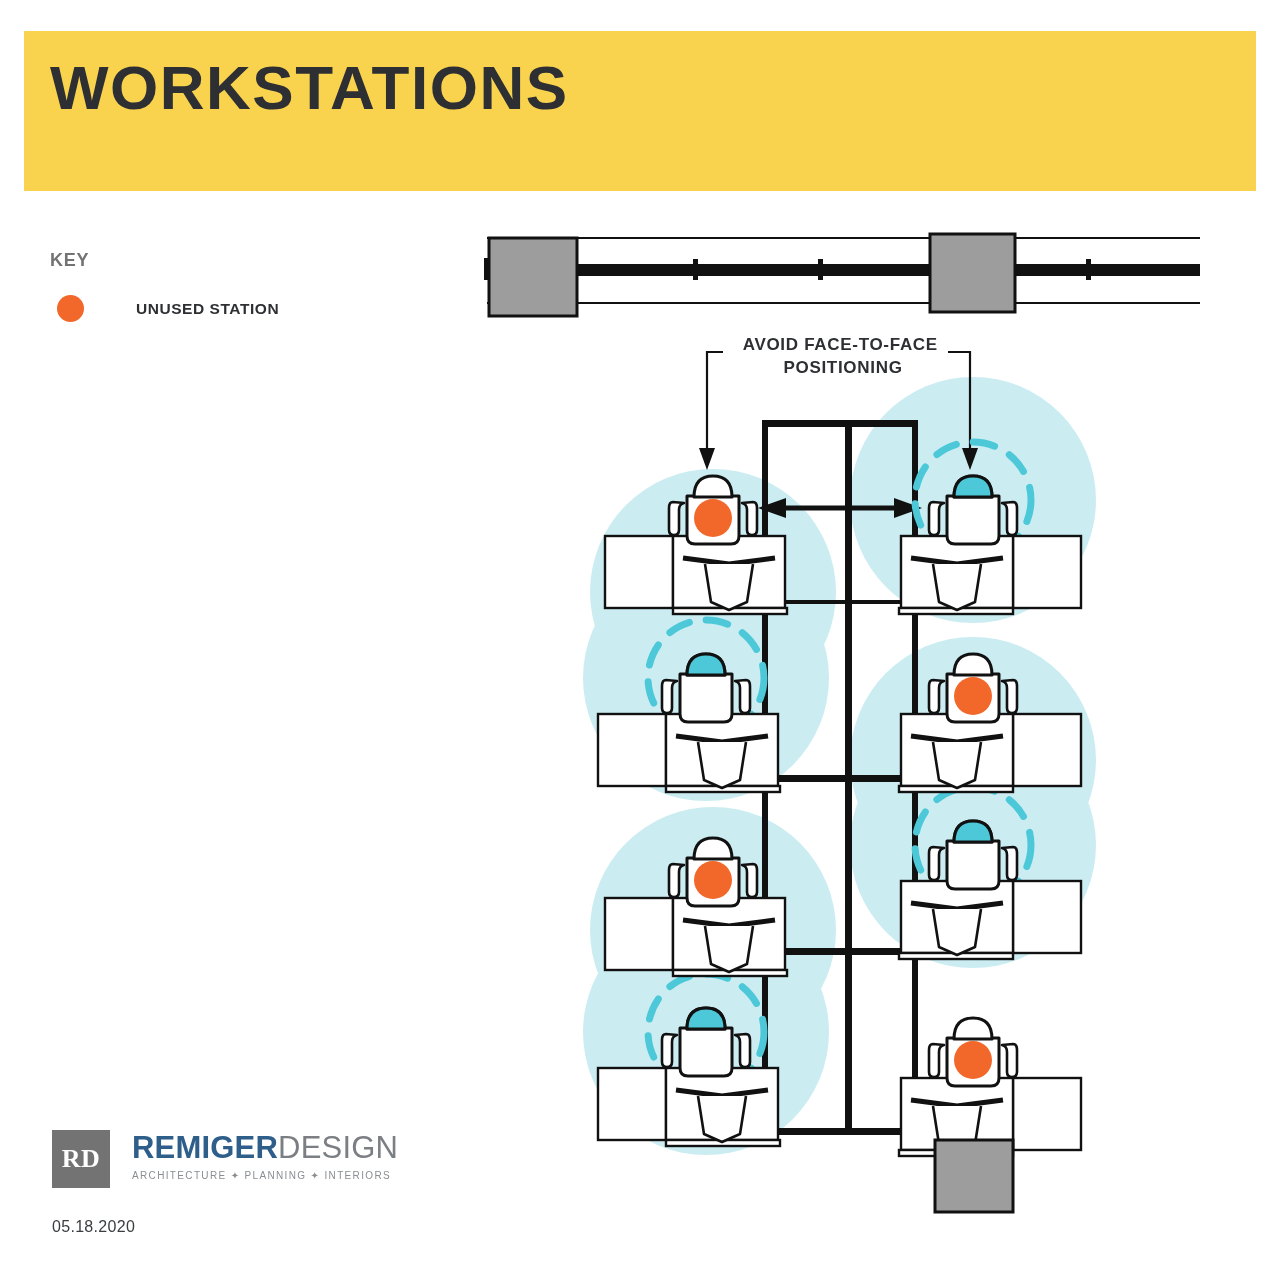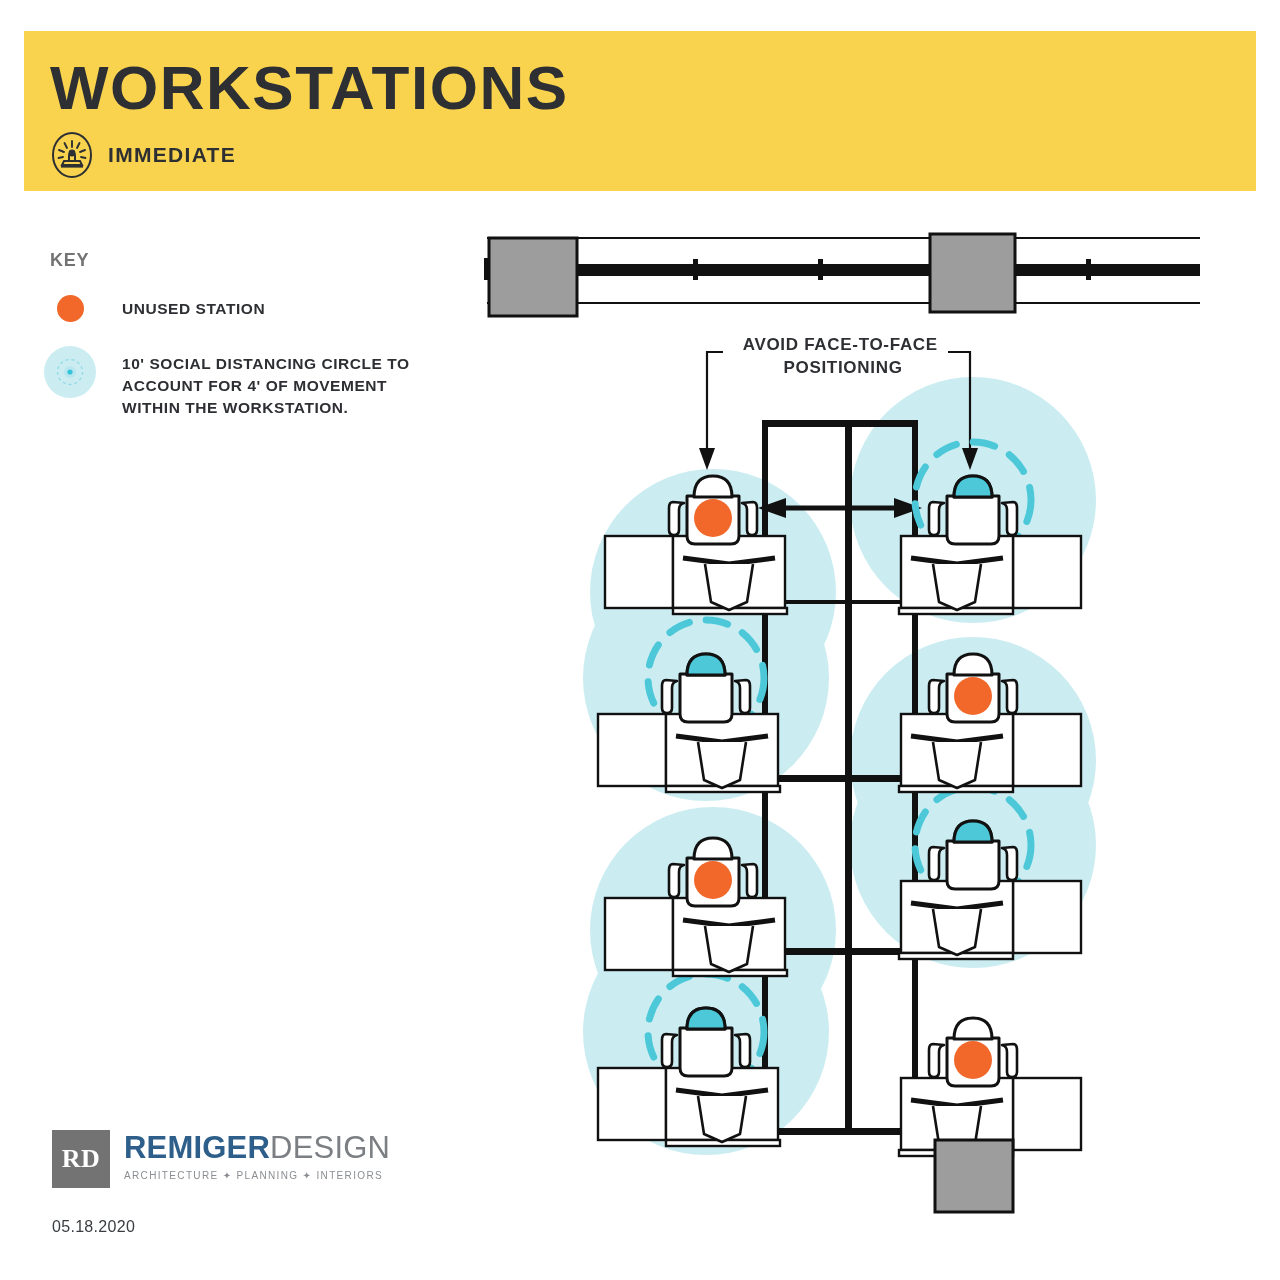--- a/index.html
+++ b/index.html
@@ -74,20 +74,21 @@
     font-size: 18px;
     font-weight: bold;
     letter-spacing: 0.8px;
     color: #737373;
     margin-bottom: 24px;
   }
   .key-row {
     display: flex;
     align-items: flex-start;
     margin-bottom: 22px;
+    gap: 14px;
   }
   .key-swatch-wrap {
     width: 72px;
     flex: 0 0 72px;
     display: flex;
     justify-content: flex-start;
     align-items: center;
   }
   .swatch-dot {
     width: 27px;
@@ -141,21 +142,21 @@
     font-size: 26px;
     font-weight: bold;
     letter-spacing: 0.5px;
     display: flex;
     align-items: center;
     justify-content: center;
     flex: 0 0 58px;
     font-family: Liberation Serif, serif;
   }
   .logo-text {
-    margin-left: 14px;
+    margin-left: 22px;
     padding-top: 2px;
   }
   .logo-name {
     font-size: 31px;
     letter-spacing: 0.2px;
     line-height: 1;
     white-space: nowrap;
   }
   .logo-name .seg-a { color: #2E5F8A; font-weight: bold; }
   .logo-name .seg-b { color: #7b7f83; font-weight: normal; }
@@ -174,69 +175,32 @@
     letter-spacing: 0.3px;
   }
 </style>
 </head>
 <body>
 
 <div id="page">
 
   <div class="header-band">
     <div class="header-title">WORKSTATIONS</div>
-    <div class="header-sub-row">
-      <span class="stamp-icon">
-        <svg viewBox="0 0 44 48" width="44" height="48" aria-hidden="true">
-          <ellipse cx="22" cy="24" rx="19" ry="22" fill="none" stroke="#2d2f33" stroke-width="2"></ellipse>
-
-          <path d="M12 34 L32 34 L30 30 L14 30 Z" fill="none" stroke="#2d2f33" stroke-width="2"></path>
-          <rect x="11" y="34" width="22" height="2.6" fill="#2d2f33"></rect>
-
-          <path d="M19 30 L19 25 Q19 21 22 21 Q25 21 25 25 L25 30 Z" fill="none" stroke="#2d2f33" stroke-width="2"></path>
-          <circle cx="22" cy="22" r="3.4" fill="#2d2f33"></circle>
-
-          <g stroke="#2d2f33" stroke-width="1.9" stroke-linecap="round">
-            <line x1="22" y1="16" x2="22" y2="10"></line>
-            <line x1="17" y1="17" x2="14.5" y2="12"></line>
-            <line x1="27" y1="17" x2="29.5" y2="12"></line>
-            <line x1="14" y1="21" x2="9" y2="19"></line>
-            <line x1="30" y1="21" x2="35" y2="19"></line>
-            <line x1="13" y1="26" x2="8.5" y2="27"></line>
-            <line x1="31" y1="26" x2="35.5" y2="27"></line>
-          </g>
-        </svg>
-      </span>
-      <span class="header-sub-label">IMMEDIATE</span>
-    </div>
   </div>
 
   <div class="key-block">
     <div class="key-heading">KEY</div>
 
     <div class="key-row kr1">
       <span class="key-swatch-wrap">
         <span class="swatch-dot"></span>
       </span>
       <span class="key-text">UNUSED STATION</span>
     </div>
 
-    <div class="key-row kr2">
-      <span class="key-swatch-wrap">
-        <span class="swatch-circle">
-          <svg viewBox="0 0 56 56" width="56" height="56" aria-hidden="true">
-            <circle cx="28" cy="28" r="26" fill="#CBEDF2"></circle>
-            <circle cx="28" cy="28" r="12.5" fill="none" stroke="#8fd9e6" stroke-width="1.3" stroke-dasharray="3 3"></circle>
-            <circle cx="28" cy="28" r="6" fill="#B9E6EE"></circle>
-            <circle cx="28" cy="28" r="2.6" fill="#38C4D8"></circle>
-          </svg>
-        </span>
-      </span>
-      <span class="key-text">10' SOCIAL DISTANCING CIRCLE TO ACCOUNT FOR 4' OF MOVEMENT WITHIN THE WORKSTATION.</span>
-    </div>
   </div>
 
   <svg class="plan" viewBox="0 0 1280 1280">
     <defs>
 
       <g id="desk-unit">
 
         <rect x="-108" y="8" width="68" height="72" fill="#ffffff" stroke="#111111" stroke-width="2.4"></rect>
 
         <rect x="-40" y="8" width="112" height="72" fill="#ffffff" stroke="#111111" stroke-width="2.4"></rect>

